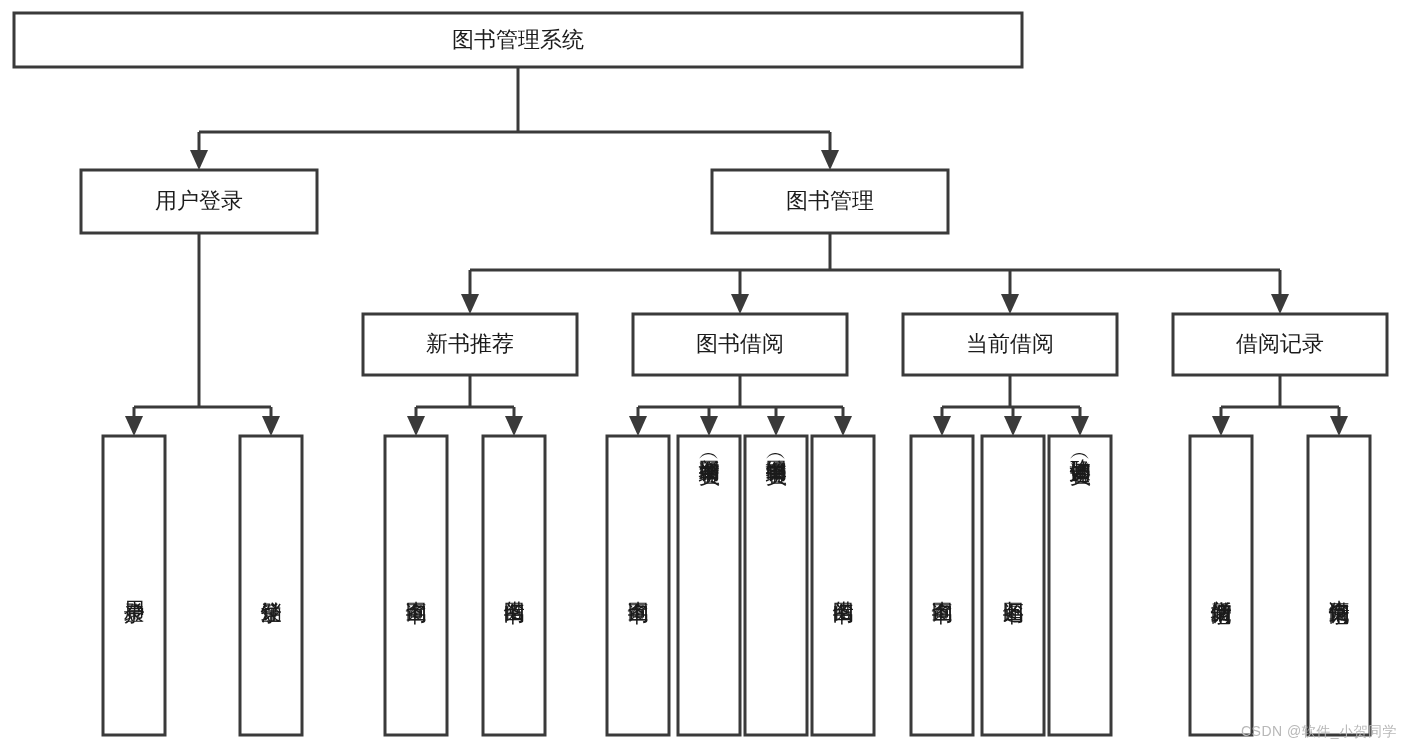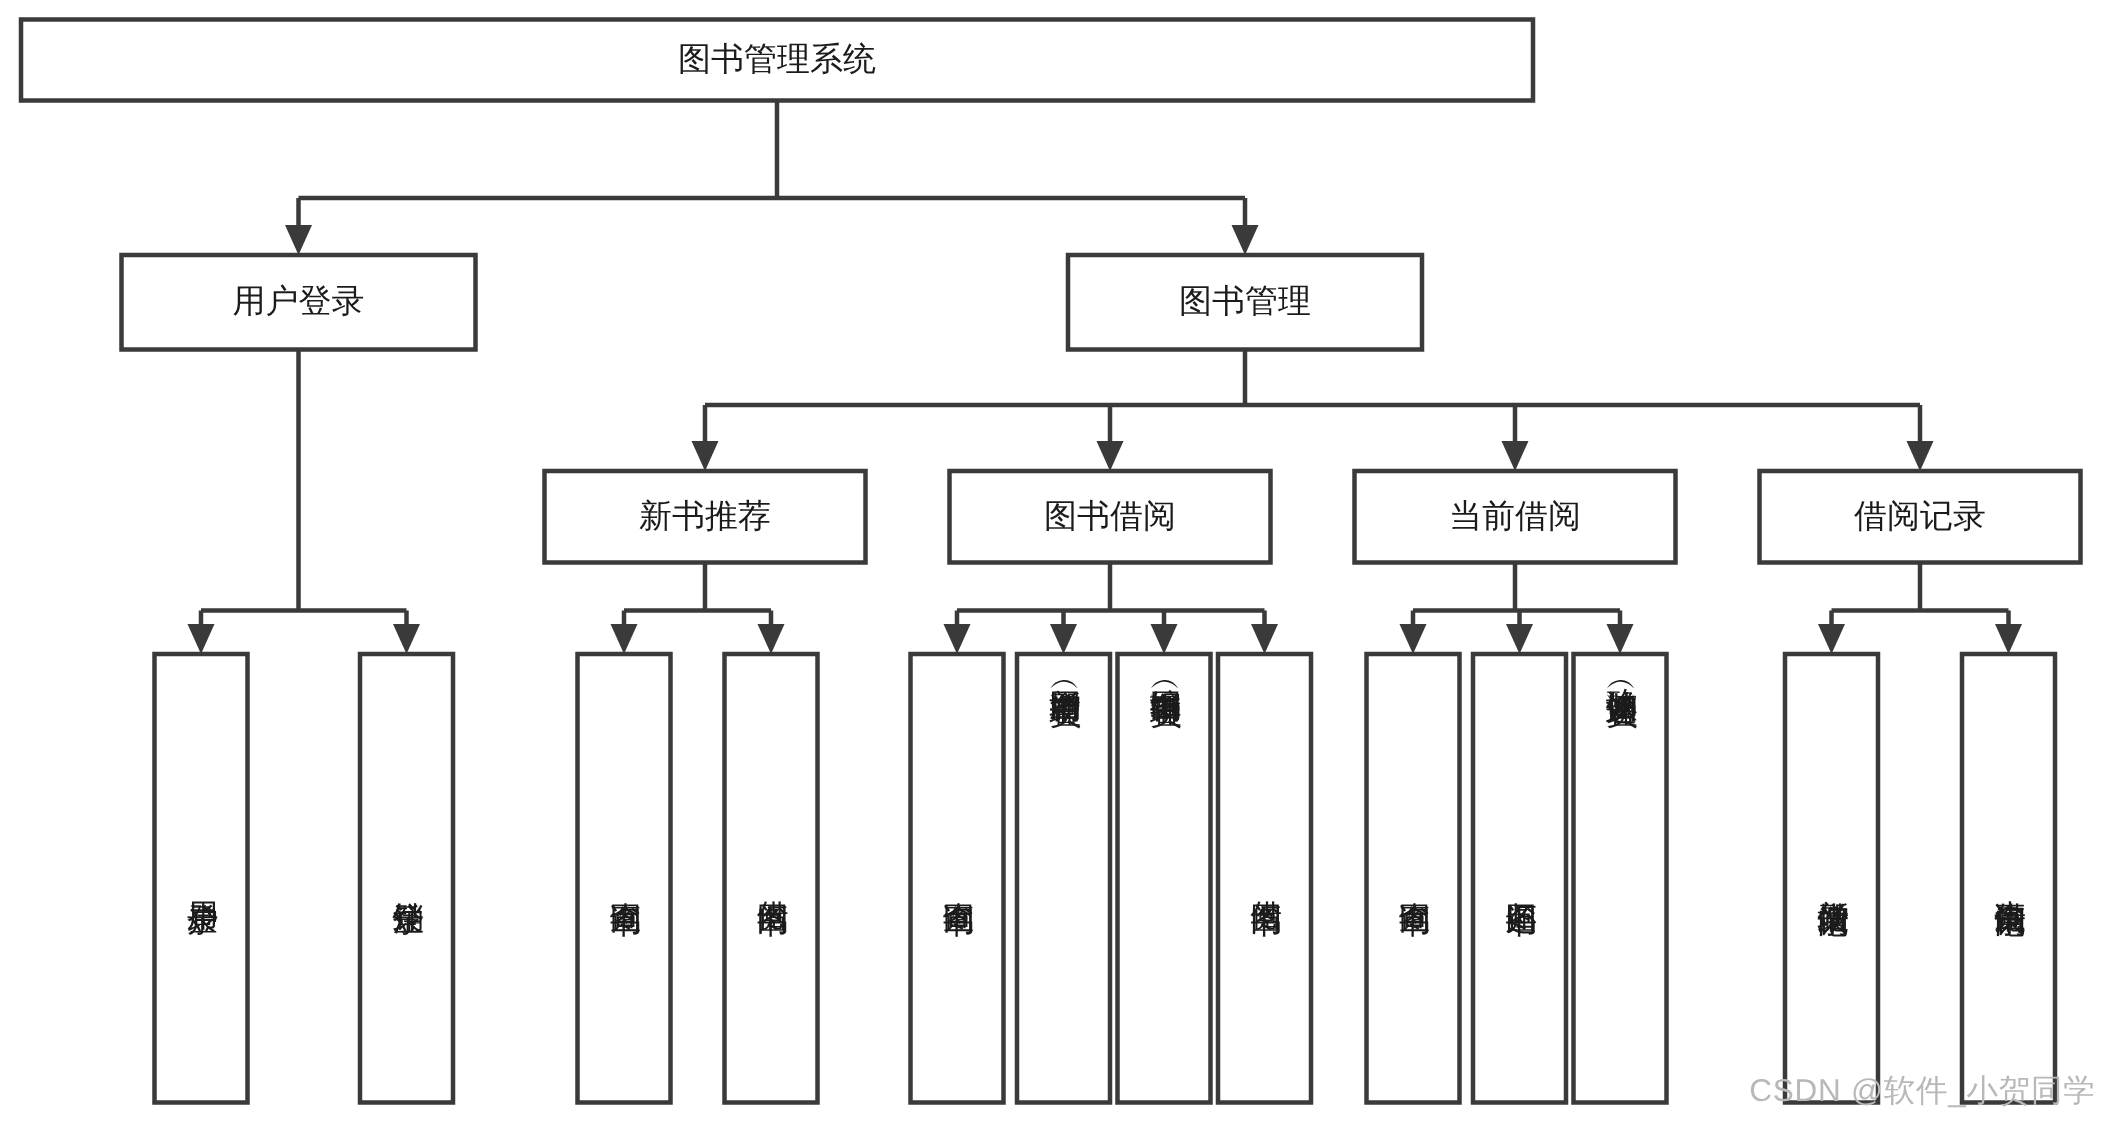--- a/index.html
+++ b/index.html
@@ -65,21 +65,21 @@
     line-height: 1.16;
     letter-spacing: 1px;
     color: #1b1b1b;
     white-space: nowrap;
   }
   .watermark {
     position: absolute;
     right: 8px;
     bottom: 6px;
     font-family: "Liberation Sans", "DejaVu Sans", sans-serif;
-    font-size: 21px;
+    font-size: 14px;
     color: #b8b8b8;
     letter-spacing: 0.5px;
     user-select: none;
   }
 </style>
 </head>
 <body>
 
 <div id="diagram-root">
 

